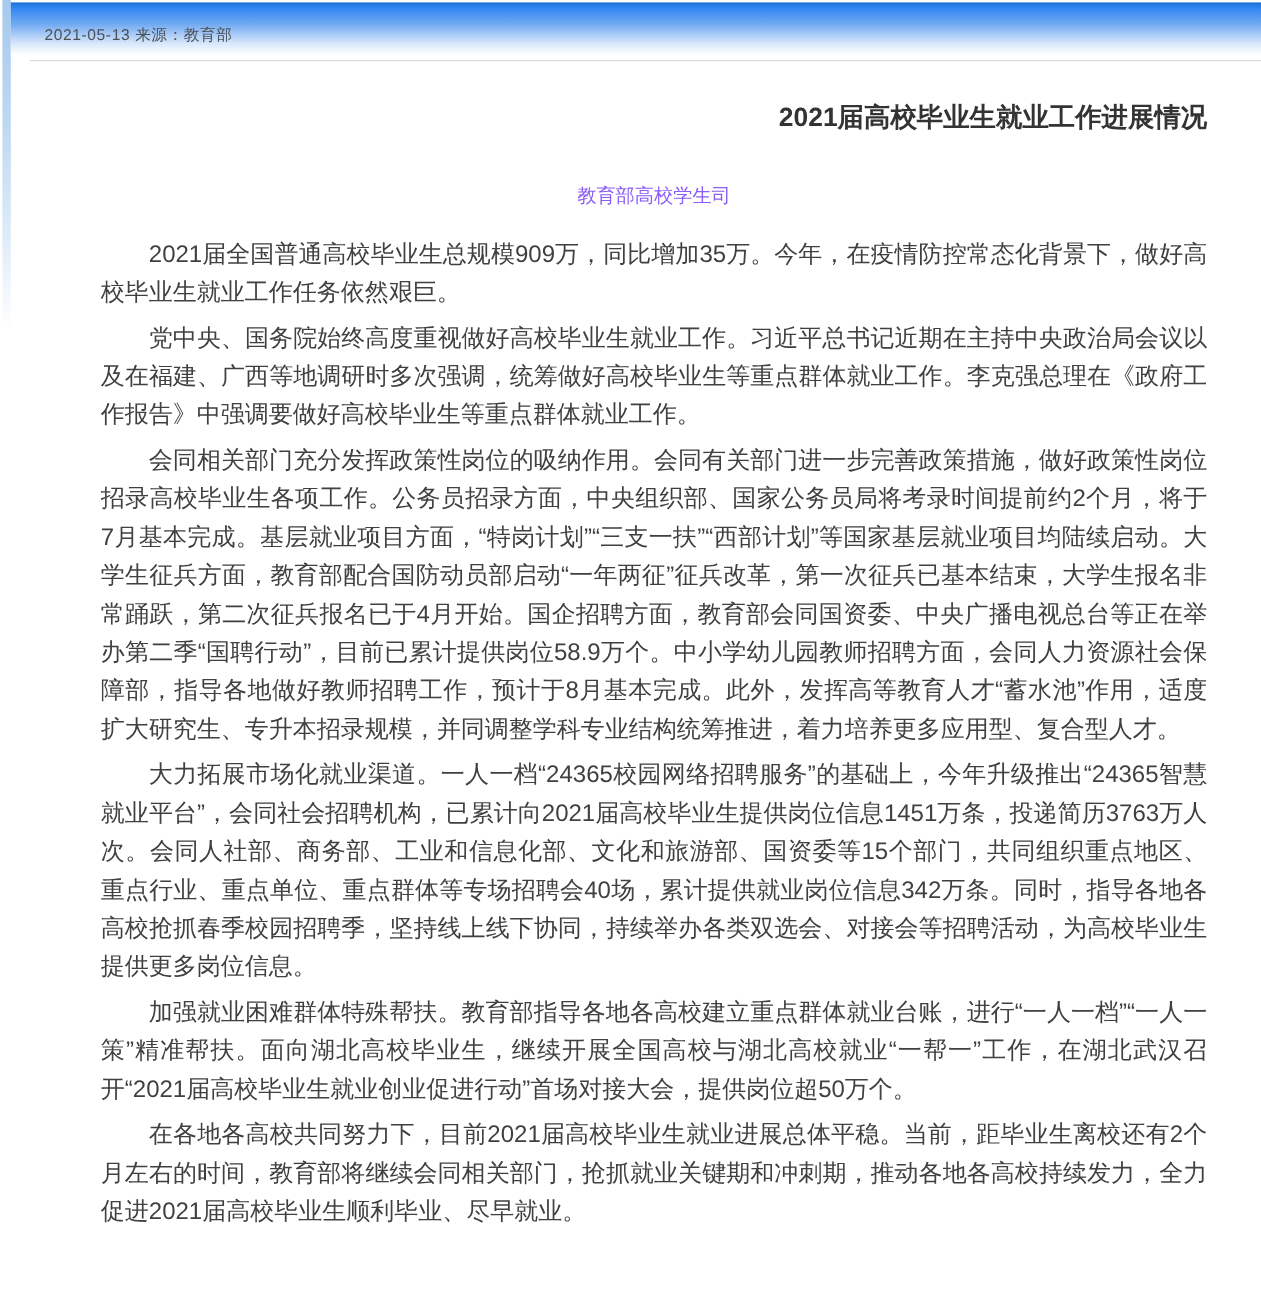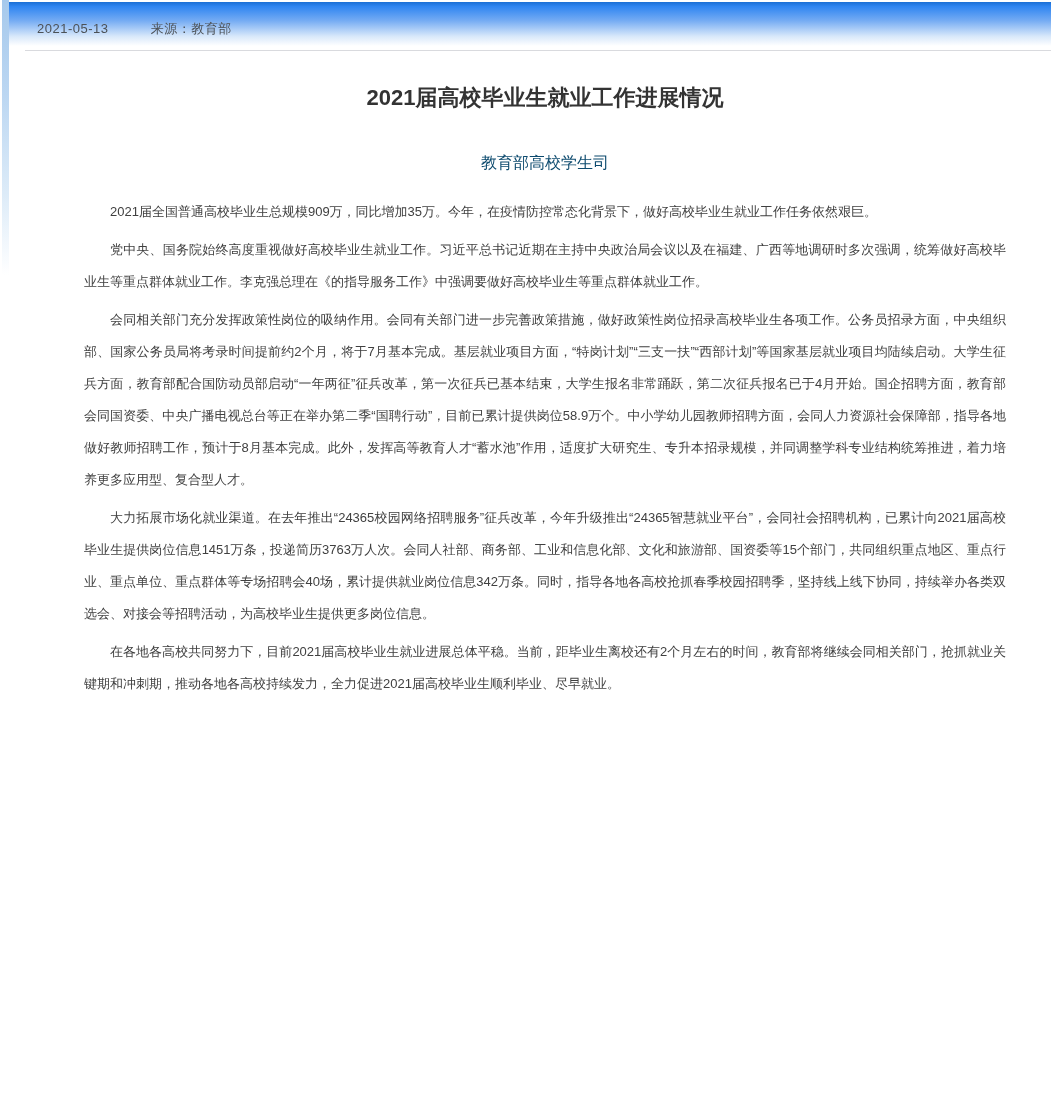--- a/index.html
+++ b/index.html
@@ -32,55 +32,55 @@
     top: 2px;
     height: 44px;
     background: linear-gradient(180deg, #1b6fd4 0%, #2f85f1 10%, #74abf3 42%, #d8e8fa 78%, #ffffff 100%);
   }
   .meta-inner {
     padding: 18px 0 0 28px;
     font-size: 13px;
     color: #4c5156;
     letter-spacing: 0.5px;
   }
-  .meta-date { margin-right: 38px; }
+  .meta-date { }
   .separator {
     position: absolute;
     top: 50px;
     left: 25px;
     right: 0;
     height: 1px;
     background: #d9dade;
   }
   .content {
     position: absolute;
     top: 51px;
     left: 84px;
     width: 922px;
   }
   .article-title {
     margin: 32px 0 0 0;
-    text-align: center;
+    text-align: right;
     font-size: 22px;
     font-weight: bold;
     color: #333333;
   }
   .article-author {
     margin: 40px 0 0 0;
     text-align: center;
     font-size: 16px;
     font-weight: normal;
-    color: #0c4a6e;
+    color: #8b5cf6;
   }
   .article-body {
     margin-top: 22px;
   }
   .article-body p {
     margin: 0 0 6px 0;
-    font-size: 13px;
+    font-size: 20px;
     line-height: 32px;
     color: #404040;
     text-align: justify;
     text-indent: 2em;
   }
 </style>
 </head>
 <body>
 
 <div class="page">
@@ -96,20 +96,21 @@
 
   <div class="separator"></div>
 
   <div class="content">
     <h1 class="article-title">2021届高校毕业生就业工作进展情况</h1>
 
     <div class="article-author">教育部高校学生司</div>
 
     <div class="article-body">
       <p>2021届全国普通高校毕业生总规模909万，同比增加35万。今年，在疫情防控常态化背景下，做好高校毕业生就业工作任务依然艰巨。</p>
-      <p>党中央、国务院始终高度重视做好高校毕业生就业工作。习近平总书记近期在主持中央政治局会议以及在福建、广西等地调研时多次强调，统筹做好高校毕业生等重点群体就业工作。李克强总理在《的指导服务工作》中强调要做好高校毕业生等重点群体就业工作。</p>
+      <p>党中央、国务院始终高度重视做好高校毕业生就业工作。习近平总书记近期在主持中央政治局会议以及在福建、广西等地调研时多次强调，统筹做好高校毕业生等重点群体就业工作。李克强总理在《政府工作报告》中强调要做好高校毕业生等重点群体就业工作。</p>
       <p>会同相关部门充分发挥政策性岗位的吸纳作用。会同有关部门进一步完善政策措施，做好政策性岗位招录高校毕业生各项工作。公务员招录方面，中央组织部、国家公务员局将考录时间提前约2个月，将于7月基本完成。基层就业项目方面，“特岗计划”“三支一扶”“西部计划”等国家基层就业项目均陆续启动。大学生征兵方面，教育部配合国防动员部启动“一年两征”征兵改革，第一次征兵已基本结束，大学生报名非常踊跃，第二次征兵报名已于4月开始。国企招聘方面，教育部会同国资委、中央广播电视总台等正在举办第二季“国聘行动”，目前已累计提供岗位58.9万个。中小学幼儿园教师招聘方面，会同人力资源社会保障部，指导各地做好教师招聘工作，预计于8月基本完成。此外，发挥高等教育人才“蓄水池”作用，适度扩大研究生、专升本招录规模，并同调整学科专业结构统筹推进，着力培养更多应用型、复合型人才。</p>
-      <p>大力拓展市场化就业渠道。在去年推出“24365校园网络招聘服务”征兵改革，今年升级推出“24365智慧就业平台”，会同社会招聘机构，已累计向2021届高校毕业生提供岗位信息1451万条，投递简历3763万人次。会同人社部、商务部、工业和信息化部、文化和旅游部、国资委等15个部门，共同组织重点地区、重点行业、重点单位、重点群体等专场招聘会40场，累计提供就业岗位信息342万条。同时，指导各地各高校抢抓春季校园招聘季，坚持线上线下协同，持续举办各类双选会、对接会等招聘活动，为高校毕业生提供更多岗位信息。</p>
+      <p>大力拓展市场化就业渠道。一人一档“24365校园网络招聘服务”的基础上，今年升级推出“24365智慧就业平台”，会同社会招聘机构，已累计向2021届高校毕业生提供岗位信息1451万条，投递简历3763万人次。会同人社部、商务部、工业和信息化部、文化和旅游部、国资委等15个部门，共同组织重点地区、重点行业、重点单位、重点群体等专场招聘会40场，累计提供就业岗位信息342万条。同时，指导各地各高校抢抓春季校园招聘季，坚持线上线下协同，持续举办各类双选会、对接会等招聘活动，为高校毕业生提供更多岗位信息。</p>
+      <p>加强就业困难群体特殊帮扶。教育部指导各地各高校建立重点群体就业台账，进行“一人一档”“一人一策”精准帮扶。面向湖北高校毕业生，继续开展全国高校与湖北高校就业“一帮一”工作，在湖北武汉召开“2021届高校毕业生就业创业促进行动”首场对接大会，提供岗位超50万个。</p>
       <p>在各地各高校共同努力下，目前2021届高校毕业生就业进展总体平稳。当前，距毕业生离校还有2个月左右的时间，教育部将继续会同相关部门，抢抓就业关键期和冲刺期，推动各地各高校持续发力，全力促进2021届高校毕业生顺利毕业、尽早就业。</p>
     </div>
   </div>
 
 </div>
 
 </body></html>

